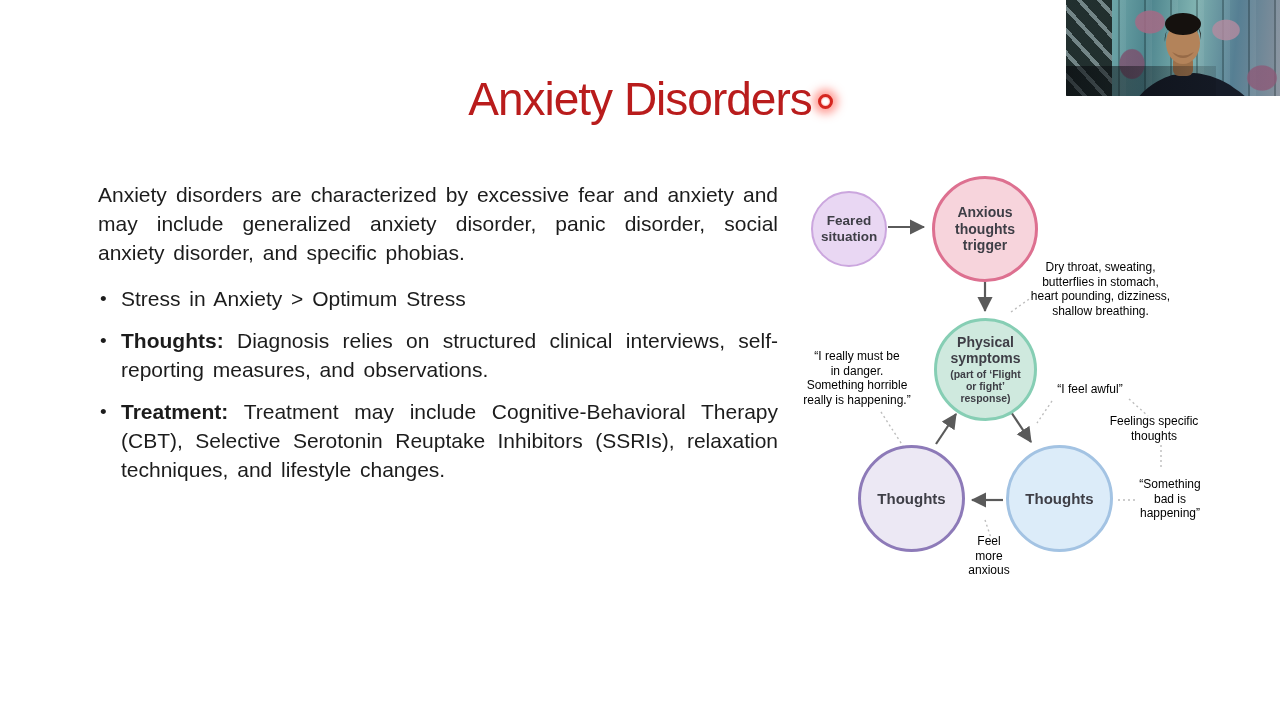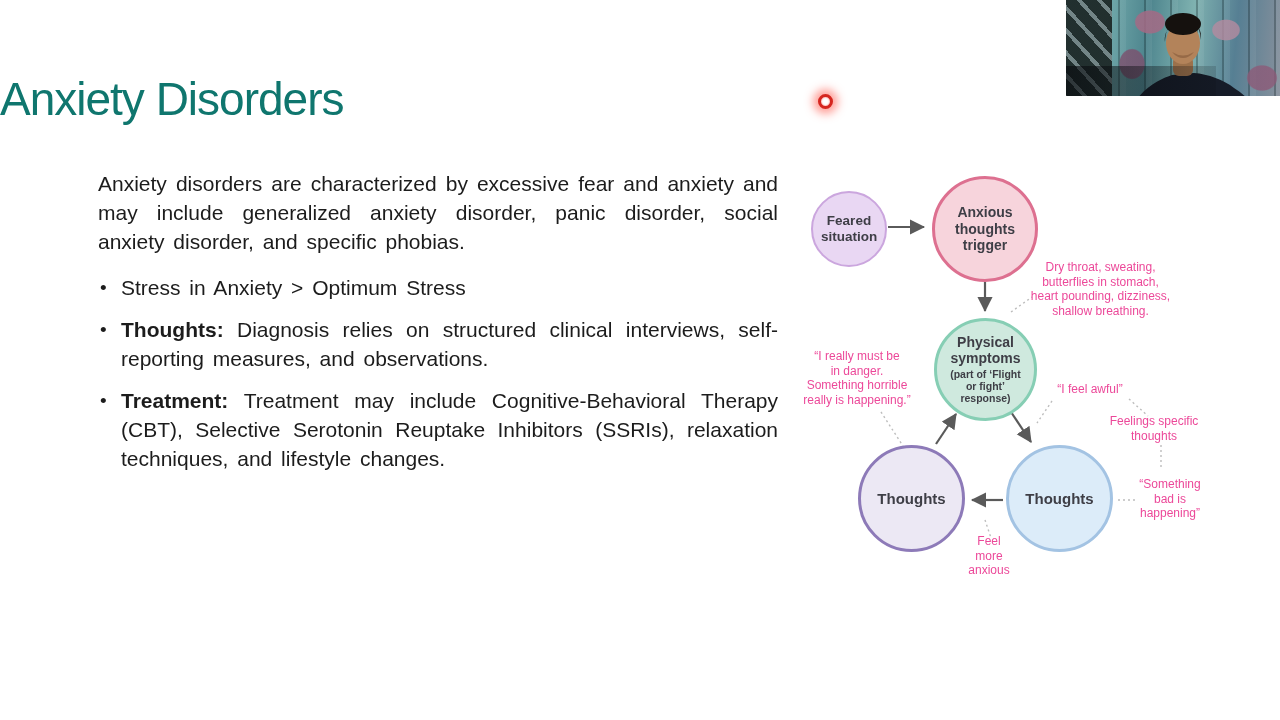--- a/index.html
+++ b/index.html
@@ -1,46 +1,46 @@
 <!DOCTYPE html>
 <html><head>
 <meta charset="utf-8">
 <style>
   html,body{margin:0;padding:0;width:1280px;height:720px;background:#fff;overflow:hidden;
     font-family:"Liberation Sans",sans-serif;}
   .stage{position:relative;width:1280px;height:720px;background:#ffffff;}
 
   
-  .title{position:absolute;left:0;top:72px;width:1280px;text-align:left;
-    font-size:46px;letter-spacing:-1px;color:#0f766e;font-weight:400;}
+  .title{position:absolute;left:0;top:72px;width:1280px;text-align:center;
+    font-size:46px;letter-spacing:-1px;color:#b91c1c;font-weight:400;}
   .laser-dot{position:absolute;left:818px;top:94px;width:9px;height:9px;border-radius:50%;
     border:3px solid #d5261f;background:#fff;
     box-shadow:0 0 9px 5px rgba(255,70,55,.5), inset 0 0 2px rgba(255,60,50,.8);}
 
   
   .content{position:absolute;left:98px;top:168px;width:680px;color:#1c1c1c;
     font-size:21px;line-height:29px;word-spacing:3px;}
-  .intro{margin:1px 0 17px 0;text-align:justify;}
+  .intro{margin:12px 0 17px 0;text-align:justify;}
   .bullets{list-style:none;margin:0;padding:0;}
   .bullets li{position:relative;padding-left:23px;margin-bottom:13px;text-align:justify;}
   .bullets li .bullet-mark{position:absolute;left:2px;top:0;font-size:19px;}
   .b-label{font-weight:700;}
 
   
   .node{position:absolute;border-radius:50%;display:flex;align-items:center;justify-content:center;
     text-align:center;color:#3e3e46;font-weight:700;box-sizing:border-box;}
   .node span{display:block;white-space:pre-line;}
   .node-feared{left:811px;top:191px;width:76px;height:76px;border:2.5px solid;font-size:13.5px;line-height:1.15;}
   .node-anxious{left:932px;top:176px;width:106px;height:106px;border:3px solid;font-size:14px;line-height:1.18;}
   .node-physical{left:934px;top:318px;width:103px;height:103px;border:3px solid;font-size:14px;line-height:1.12;justify-content:center;}
   .node-physical .node-sub{font-size:10.5px;line-height:1.15;margin-top:1px;}
   .node-thoughts-l{left:858px;top:445px;width:107px;height:107px;border:3.5px solid;font-size:15px;}
   .node-thoughts-r{left:1006px;top:445px;width:107px;height:107px;border:3px solid;font-size:15px;}
 
-  .ann{position:absolute;color:#ec4899;font-size:12px;line-height:1.22;text-align:center;
+  .ann{position:absolute;color:#000000;font-size:12px;line-height:1.22;text-align:center;
     white-space:pre-line;font-weight:400;}
   .ann-symptoms{left:1018px;top:260px;width:165px;}
   .ann-danger{left:794px;top:349px;width:126px;}
   .ann-awful{left:1050px;top:382px;width:80px;}
   .ann-feelings{left:1106px;top:414px;width:96px;}
   .ann-bad{left:1128px;top:477px;width:84px;}
   .ann-anxious{left:963px;top:534px;width:52px;}
 
   .diagram-lines{position:absolute;left:780px;top:150px;width:500px;height:470px;pointer-events:none;}
 

